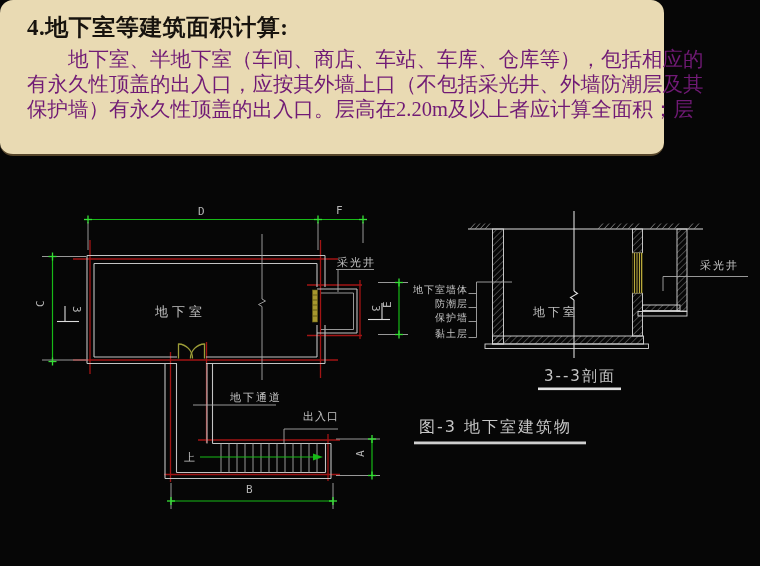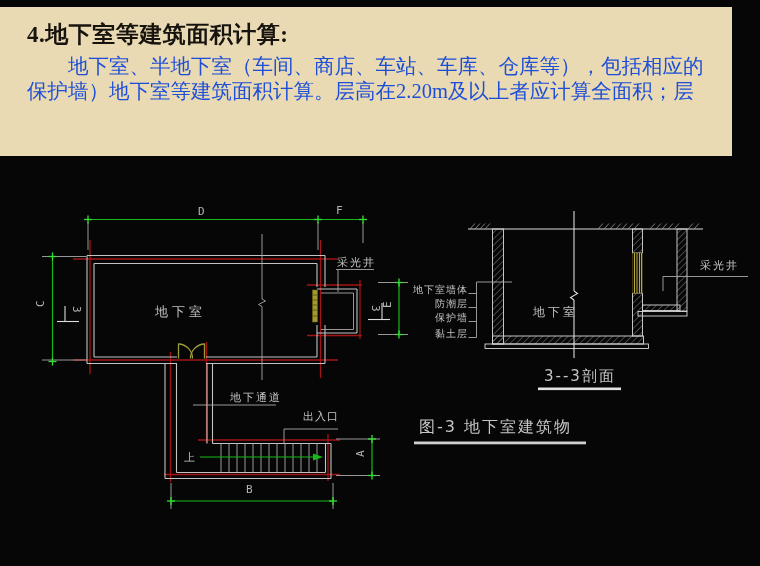--- a/index.html
+++ b/index.html
@@ -1,24 +1,24 @@
 <!DOCTYPE html>
 <html><head>
 <meta charset="utf-8">
 <style>
   html,body{margin:0;padding:0;background:#060606;}
   .stage{position:relative;width:760px;height:566px;overflow:hidden;
          font-family:"Liberation Serif","DejaVu Serif",serif;}
   
-  .slide-top{position:absolute;left:0;top:7px;width:732px;height:154px;
-             background:#e9dab3;border-bottom:2px solid #56452a;}
+  .slide-top{position:absolute;left:0;top:0;width:664px;height:154px;
+             background:#e9dab3;border-bottom:2px solid #56452a;border-radius:13px;}
   .slide-title{position:absolute;left:27px;top:12px;font-size:23px;font-weight:bold;
                color:#17130e;letter-spacing:0.5px;white-space:nowrap;}
   .slide-body{position:absolute;left:27px;top:47px;width:720px;font-size:20.5px;
-              line-height:25px;color:#1d4ed8;}
+              line-height:25px;color:#701a75;}
   .slide-body .ln{white-space:nowrap;}
   .slide-body .ln.indent{text-indent:2em;}
   
   .cad{position:absolute;left:0;top:156px;width:760px;height:410px;background:#060606;}
   
   .g  {stroke:#c3c3c3;stroke-width:1.1;fill:none}   
   .gt {stroke:#a8a8a8;stroke-width:0.9;fill:none}   
   .r  {stroke:#a21414;stroke-width:1.3;fill:none}   
   .gr {stroke:#17b917;stroke-width:1.2;fill:none}   
   .gc {stroke:#35e035;stroke-width:1.3;fill:none}   
@@ -30,21 +30,22 @@
 </style>
 </head>
 <body>
 
 <div class="stage">
 
   <div class="slide-top">
     <div class="slide-title">4.地下室等建筑面积计算:</div>
     <div class="slide-body">
       <div class="ln indent">地下室、半地下室（车间、商店、车站、车库、仓库等），包括相应的</div>
-      <div class="ln">保护墙）地下室等建筑面积计算。层高在2.20m及以上者应计算全面积；层</div>
+      <div class="ln">有永久性顶盖的出入口，应按其外墙上口（不包括采光井、外墙防潮层及其</div>
+      <div class="ln">保护墙）有永久性顶盖的出入口。层高在2.20m及以上者应计算全面积；层</div>
     </div>
   </div>
 
   <div class="cad">
   <svg width="760" height="410" viewBox="0 156 760 410" xmlns="http://www.w3.org/2000/svg">
     <defs>
       <pattern id="hatch" width="4.5" height="4.5" patternUnits="userSpaceOnUse" patternTransform="rotate(45)">
         <line x1="0" y1="0" x2="0" y2="4.5" stroke="#8f8f8f" stroke-width="0.9"></line>
       </pattern>
     </defs>

